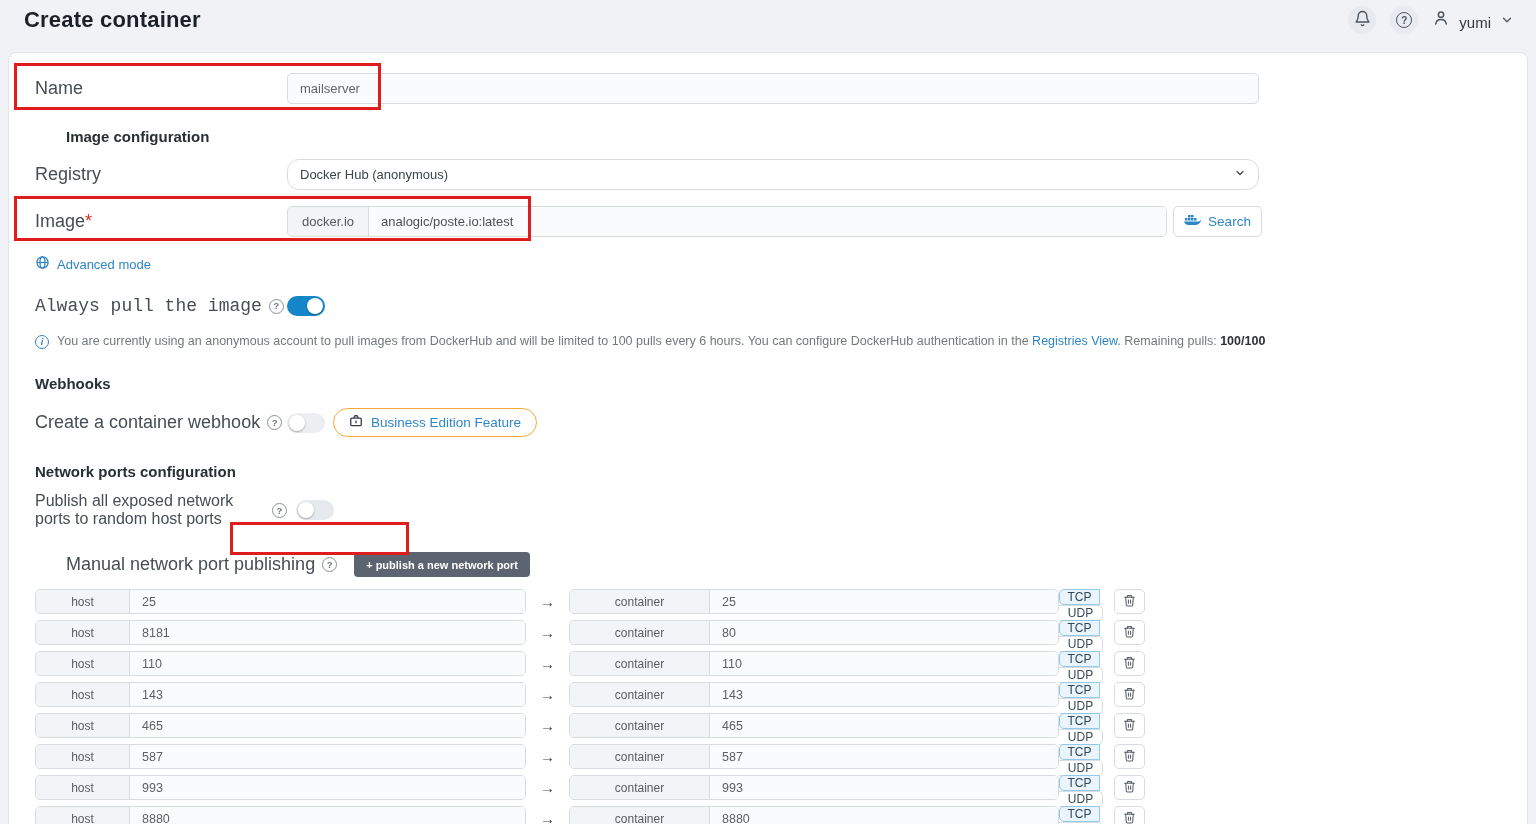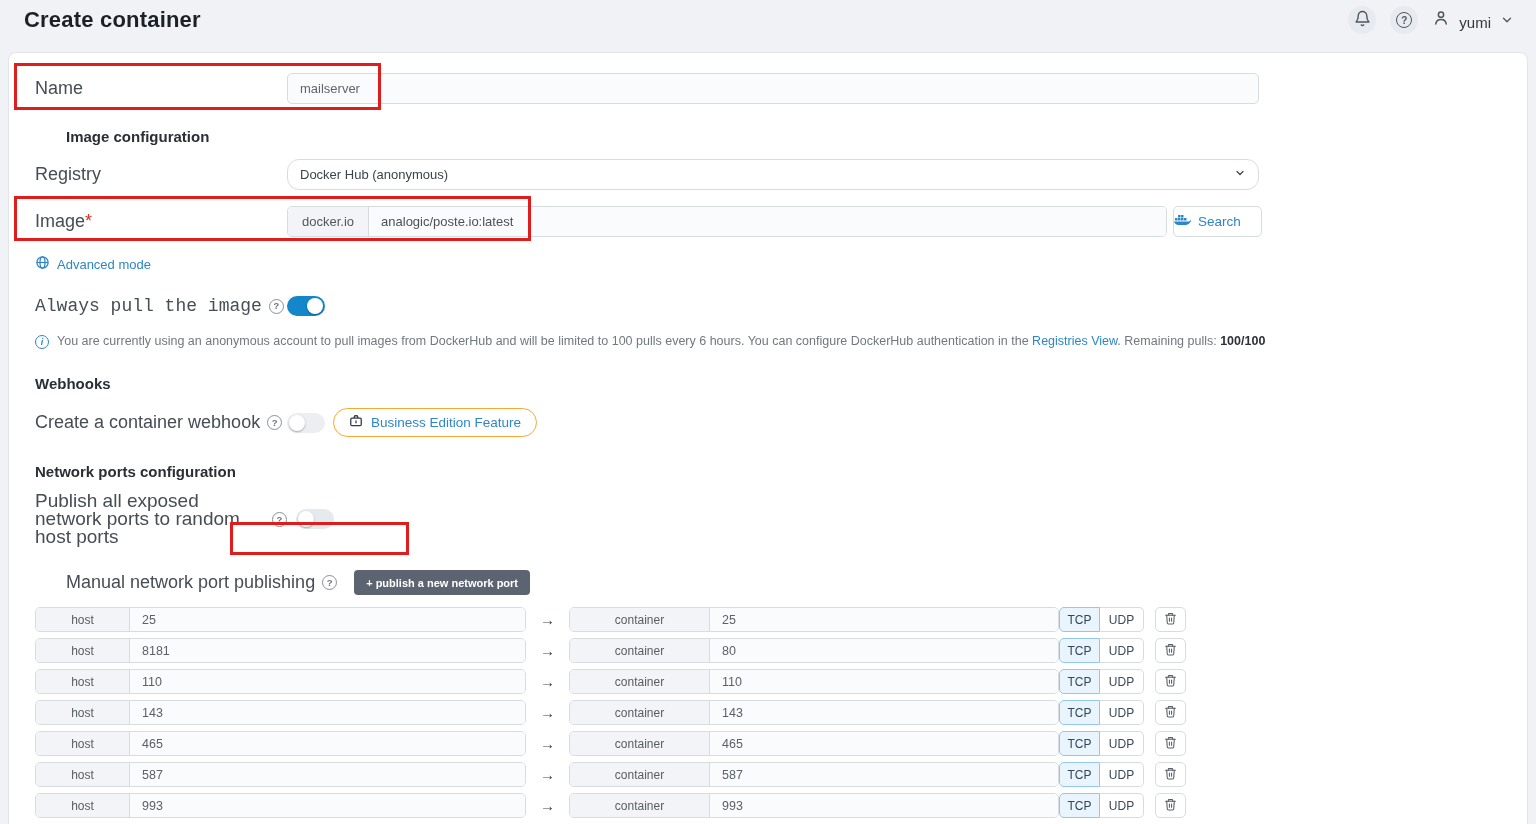--- a/index.html
+++ b/index.html
@@ -62,21 +62,21 @@
     background:#fafbfc;
   }
   .input-prefix {
     background:#f2f4f7; border-right:1px solid #d7dce1; padding:0 14px;
     display:flex; align-items:center; font-size:13px; color:#53585f;
   }
   .group-input { border:none; background:#fafbfc; font-family:"Liberation Sans", sans-serif;
     font-size:13px; color:#4c5158; padding:0 12px; outline:none; flex:1; }
   .search-btn {
     margin-left:6px; width:89px; height:31px; border:1px solid #d7dce1; border-radius:5px;
-    background:#fff; display:flex; align-items:center; gap:7px;
+    background:#fff; display:flex; align-items:center; justify-content:center; gap:7px;
     font-family:"Liberation Sans", sans-serif; font-size:13.5px; color:#2e85c7; cursor:pointer;
   }
   .link-row { display:flex; align-items:center; gap:7px; margin:18px 0 0 8px; cursor:pointer; }
   .link-text { font-size:13px; color:#2e85c7; }
   
   .toggle { width:38px; height:20px; border-radius:10px; position:relative; cursor:pointer; }
   .toggle .knob { position:absolute; top:2px; width:16px; height:16px; border-radius:50%;
     background:#fff; box-shadow:0 1px 2px rgba(0,0,0,.3); }
   .toggle.on { background:#1387c9; } .toggle.on .knob { right:2px; }
   .toggle.off { background:#e6e9ed; } .toggle.off .knob { left:2px; }
@@ -110,40 +110,40 @@
   .container-group { width:490px; }
   .seg-label { background:#f2f4f7; border-right:1px solid #d7dce1;
     display:flex; align-items:center; justify-content:center;
     font-size:12px; color:#585d64; }
   .host-group .seg-label { width:94px; }
   .container-group .seg-label { width:140px; }
   .seg-input { flex:1; border:none; background:#fafbfc; outline:none; padding:0 12px;
     font-family:"Liberation Sans", sans-serif; font-size:12.5px; color:#5c6167; }
   .arrow-wrap { width:43px; display:flex; align-items:center; justify-content:center;
     font-size:15px; color:#3d434a; }
-  .proto-group { display:flex; height:25px; }
+  .proto-group { display:flex; height:25px;flex-direction:column; }
   .proto {
     height:25px; font-family:"Liberation Sans", sans-serif; font-size:12px; color:#3a4a58;
     background:#fff; border:1px solid #d7dce1; cursor:pointer; padding:0;
   }
   .proto.tcp { width:41px; border-radius:5px 0 0 5px; }
   .proto.udp { width:44px; border-radius:0 5px 5px 0; border-left:none; }
   .proto.selected { background:#e9f4fc; border:1px solid #92c8ec; color:#31475a; }
   .trash-btn {
     margin-left:11px; width:31px; height:25px; border:1px solid #d7dce1; border-radius:5px;
     background:#fff; display:flex; align-items:center; justify-content:center; cursor:pointer;
   }
   
   .anno { position:absolute; border:3px solid #df1d1d; pointer-events:none; z-index:10; }
   .anno1 { left:14px; top:63px; width:367px; height:47px; }
   .anno2 { left:14px; top:196px; width:517px; height:45px; }
   .anno3 { left:230px; top:522px; width:179px; height:33px; } .mt24 { margin-top:24px;margin-left:39px; } .mt14 { margin-top:14px; }
   .mt16 { margin-top:16px; } .mt22 { margin-top:22px;font-family:Liberation Mono, monospace; } .mt26 { margin-top:26px; }
   .mt12 { margin-top:12px; }
-  .wrap-label { width:228px; font-size:19px; color:#474d55; line-height:18px; }
+  .wrap-label { width:228px; font-size:16px; color:#474d55; line-height:18px; }
   .inline-gap { display:flex; align-items:center; gap:9px; }
 </style>
 </head>
 <body>
 
 <div class="page-header">
   <div class="page-title">Create container</div>
   <div class="header-actions">
     <div class="icon-chip">
       <span>

